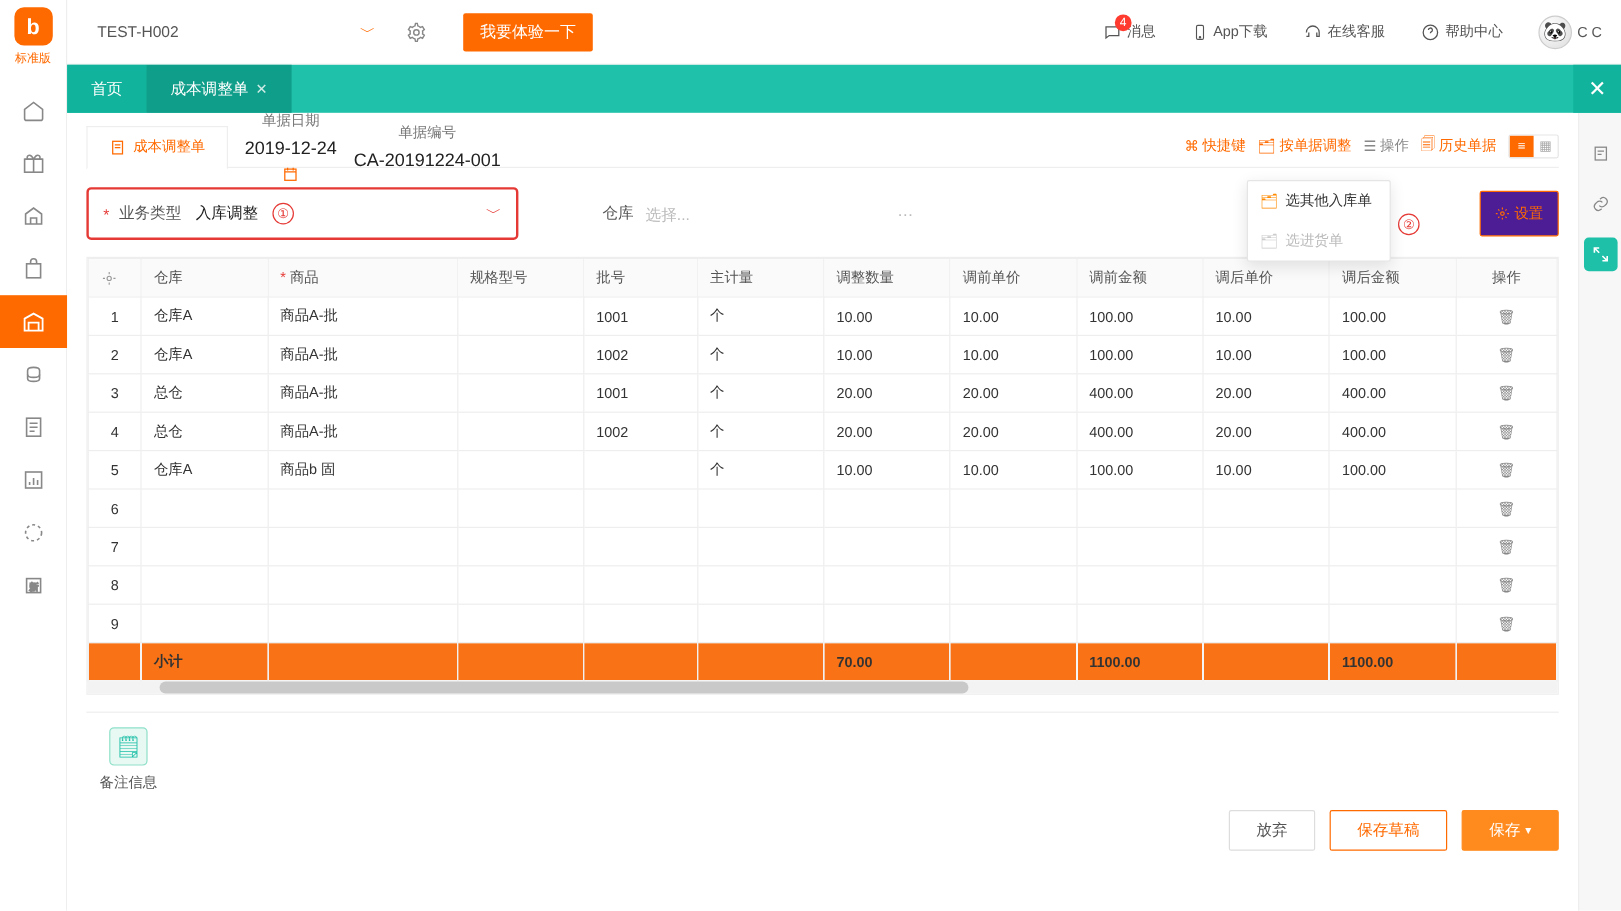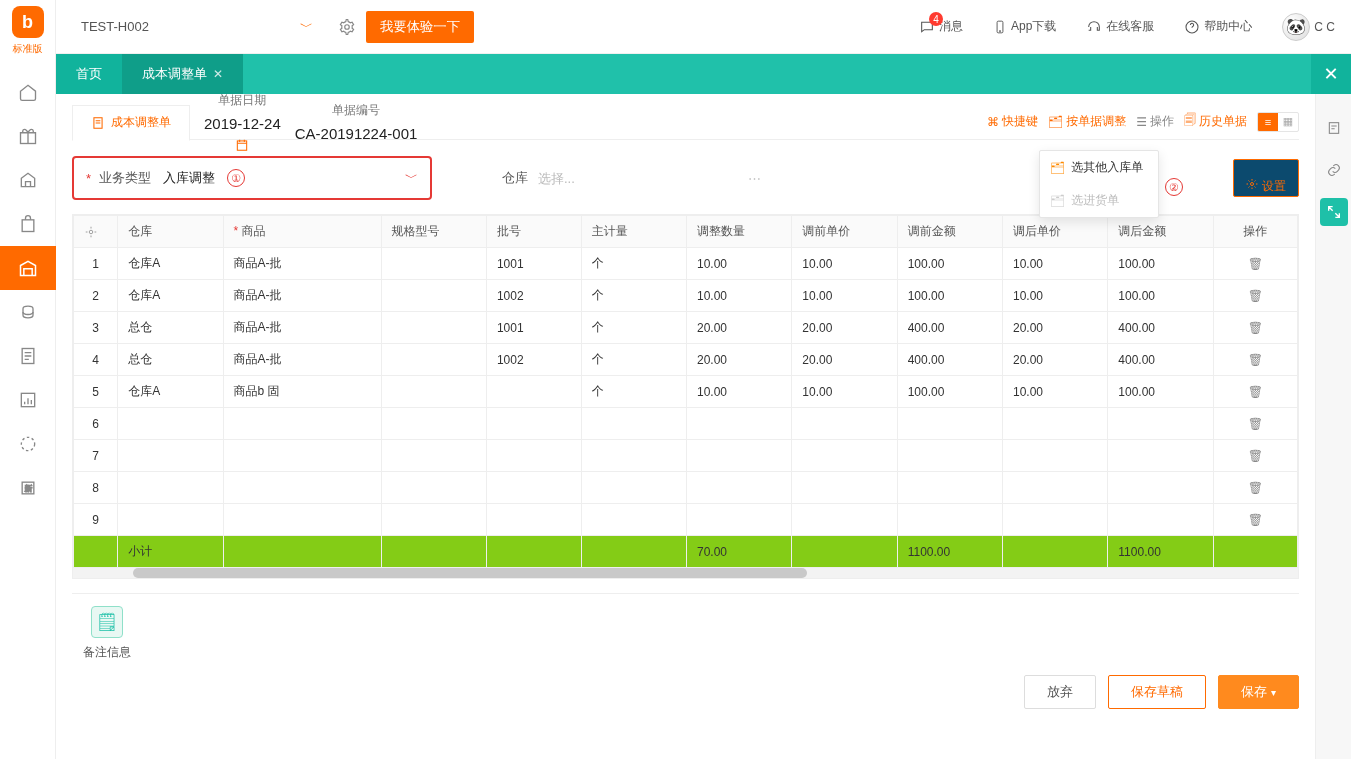--- a/index.html
+++ b/index.html
@@ -15,21 +15,21 @@
   .rail .rail-item svg { width: 20px; height: 20px; }
 
   
   .main { flex: 1; display: flex; flex-direction: column; min-width: 0; }
 
   
   .topbar { height: 54px; border-bottom: 1px solid #f0f0f0; display: flex; align-items: center; padding: 0 16px; gap: 10px; }
   .org-select { width: 250px; height: 32px; border: 1px solid #fff; display: flex; align-items: center; justify-content: space-between; padding: 0 8px; color: #555; cursor: pointer; }
   .org-select .chev { color: #ff6a00; }
   .gear-btn { color: #888; cursor: pointer; margin-left:6px; }
-  .topbar .cta { background: #ff6a00; color: #fff; border: none; height: 32px; padding: 0 14px; border-radius: 2px; cursor: pointer; }
+  .topbar .cta { background: #ff6a00; color: #fff; border: none; height: 32px; padding: 0 14px; border-radius: 2px; cursor: pointer; margin-left: 20px; }
   .topbar .spacer { flex: 1; }
   .topbar .tb-item { display: flex; align-items: center; gap: 4px; color: #555; cursor: pointer; margin-left: 20px; font-size: 12px; position: relative; }
   .badge { position: absolute; top: -6px; left: 10px; background: #ff3b30; color: #fff; font-size: 10px; min-width: 14px; height: 14px; border-radius: 7px; display: flex; align-items: center; justify-content: center; padding: 0 3px; }
   .avatar { width: 28px; height: 28px; border-radius: 50%; background: radial-gradient(circle at 30% 30%, #fff, #ddd); border:1px solid #ccc; display:flex; align-items:center; justify-content:center; font-size:16px;}
 
   
   .tabstrip { height: 40px; background: #20c1aa; display: flex; align-items: stretch; color: #fff; position: relative; }
   .tabstrip .tab { padding: 0 20px; display: flex; align-items: center; gap: 6px; cursor: pointer; }
   .tabstrip .tab.home { background: #11b39c; }
   .tabstrip .tab.active { background: #0f9e89; }
@@ -65,32 +65,32 @@
   .biz-box .chev { margin-left: auto; color: #e53935; }
   .wh-box { display:flex; align-items:center; gap:10px; color:#555;}
   .wh-box input{ border:none; outline:none; width:200px; font-size:13px; color:#333;}
   .wh-box input::placeholder{ color:#bbb;}
   .popup { position: absolute; right: 140px; top: -6px; background: #fff; border: 1px solid #e5e5e5; box-shadow: 0 4px 12px rgba(0,0,0,.1); border-radius: 2px; width: 120px; z-index: 10; }
   .popup .pi { padding: 8px 10px; display: flex; align-items: center; gap: 6px; font-size: 12px; cursor: pointer; }
   .popup .pi .ic{ color:#ff8a00; }
   .popup .pi.disabled { color: #bbb; }
   .popup .pi.disabled .ic{ color:#ccc;}
   .ann2 { position:absolute; right: 116px; top: 22px; }
-  .btn-outline-orange { border:1px solid #ff6a00; color:#ff6a00; background:#0c4a6e; height:28px; padding:18px 12px; border-radius:2px; cursor:pointer; display:flex; align-items:flex-start; gap:4px; font-size:12px;}
+  .btn-outline-orange { border:1px solid #ff6a00; color:#ff6a00; background:#4c1d95; height:28px; padding:18px 12px; border-radius:2px; cursor:pointer; display:flex; align-items:center; gap:4px; font-size:12px;}
   .filter-row .setbtn{ margin-left:auto;}
 
   
   .grid-wrap{ margin-top:14px; border:1px solid #eee; flex:0 0 auto; display:flex; flex-direction:column; }
   table { border-collapse: collapse; width: 100%; table-layout: fixed; }
   th, td { border: 1px solid #eee; padding: 0 10px; height: 32px; text-align: left; font-size: 12px; overflow:hidden; white-space:nowrap; text-overflow:ellipsis;}
   thead th { background: #fafafa; color: #555; font-weight: normal; position:relative;}
   .col-idx{ width:42px; text-align:center;}
   .col-op{ width:80px; text-align:center;}
   .req-mark::before{ content:"* "; color:#e53935;}
-  .subtotal td{ background:#84cc16; font-weight:normal;}
+  .subtotal td{ background:#f97316; font-weight:bold;}
   .hscroll{ height:10px; background:#f3f3f3; position:relative;}
   .hscroll .thumb{ position:absolute; left:60px; top:0; height:10px; width:55%; background:#c9c9c9; border-radius:5px;}
   .trash{ color:#888; cursor:pointer;}
 
   
   .remark { margin-top: 14px; display: flex; border-top:1px solid #eee; padding-top:12px; gap:16px;}
   .remark .ricon{ width:70px; display:flex; flex-direction:column; align-items:center; gap:6px; color:#555; font-size:12px;}
   .remark .ricon .pad{ width:32px;height:32px;border-radius:4px;background:#e8f8f3;border:1px solid #8fe0c9; display:flex;align-items:center;justify-content:center;color:#1ec0a8; font-size:18px;}
   .remark textarea{ flex:1; border:1px solid #eee; resize:none; height:56px; padding:8px; font-size:12px; outline:none;}
   .remark textarea::placeholder{color:#bbb;}

